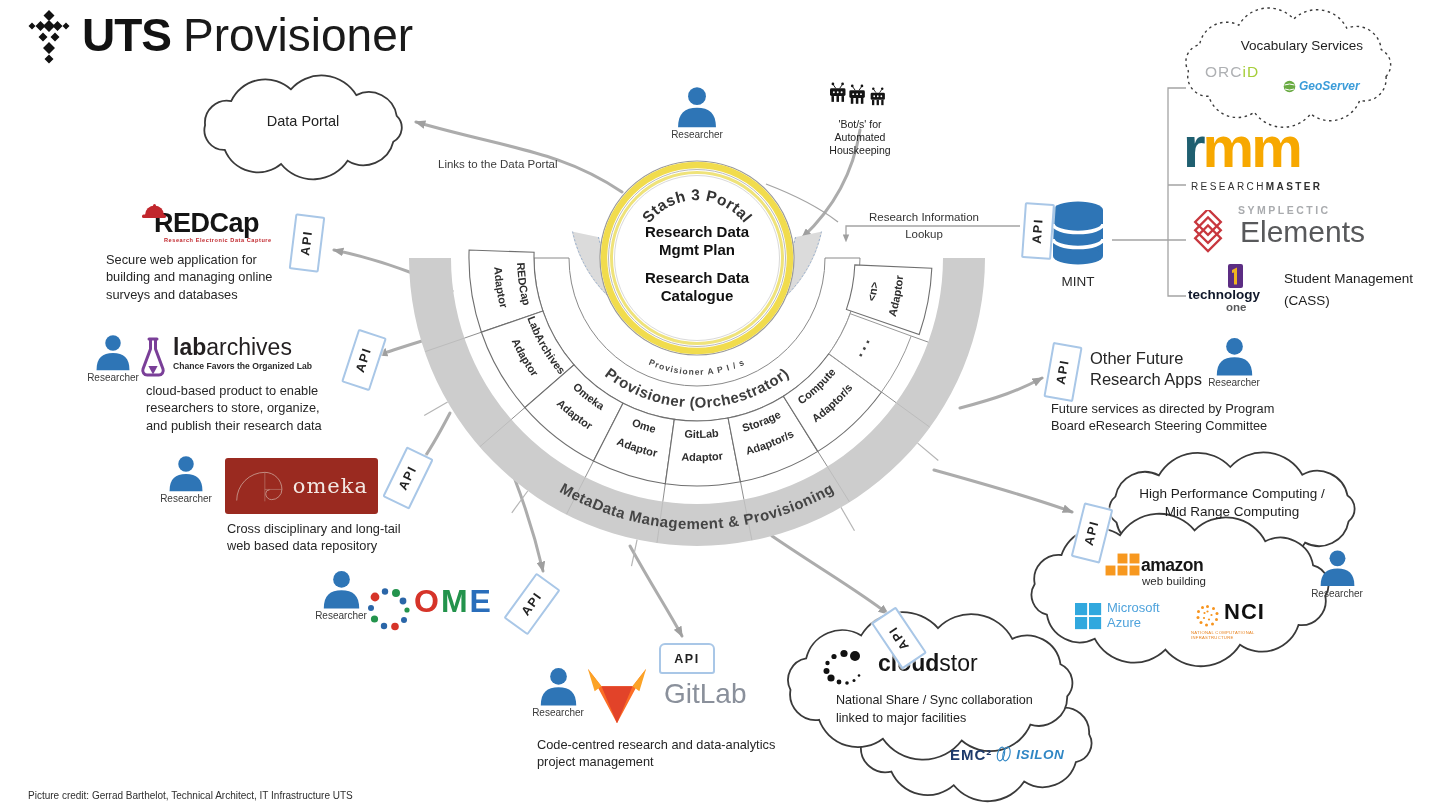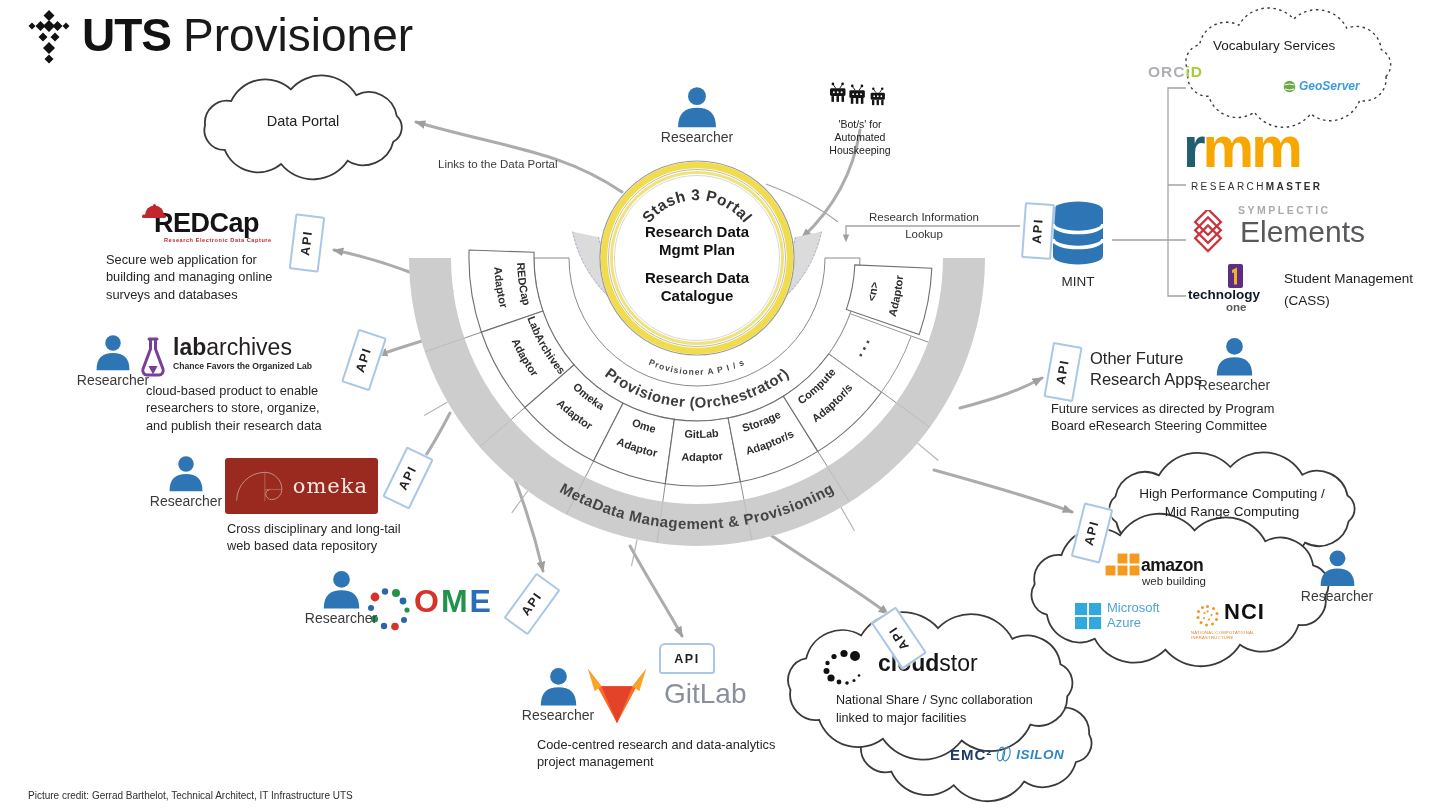--- a/index.html
+++ b/index.html
@@ -2,21 +2,21 @@
 <html><head>
 <meta charset="utf-8">
 <style>
   html,body{margin:0;padding:0;background:#fff;font-family:"Liberation Sans",sans-serif;}
   #stage{position:relative;width:1441px;height:811px;overflow:hidden;background:#fff;}
   #diagram{position:absolute;left:0;top:0;z-index:1;}
   .abs{position:absolute;z-index:3;}
   .desc{font-size:12.8px;color:#262626;line-height:1.36;}
   .researcher{position:absolute;z-index:3;width:72px;display:flex;flex-direction:column;align-items:center;}
   .researcher svg{fill:#2E75B6;}
-  .r-label{font-size:14px;color:#3a3a3a;margin-top:1px;}
+  .r-label{font-size:10px;color:#3a3a3a;margin-top:1px;}
   .api-tag{position:absolute;width:26px;height:52px;background:#fff;border:2px solid #A9C7E7;border-radius:2px;display:flex;align-items:center;justify-content:center;z-index:4;box-shadow:0 0 0 1px rgba(255,255,255,.6);}
   .api-tag span{transform:rotate(-90deg);font-weight:bold;font-size:12.5px;letter-spacing:1.5px;color:#222;}
   .api-tag.h{width:52px;height:27px;border-radius:6px 6px 3px 3px;}
   .api-tag.h span{transform:none;}
   
   .t-stash{font:bold 15.5px "Liberation Sans",sans-serif;fill:#333;letter-spacing:.5px;}
   .t-apiband{font:bold 8.5px "Liberation Sans",sans-serif;fill:#4a4a4a;letter-spacing:1px;}
   .t-orch{font:bold 15px "Liberation Sans",sans-serif;fill:#3d3d3d;letter-spacing:.5px;}
   .t-meta{font:bold 15px "Liberation Sans",sans-serif;fill:#454545;letter-spacing:.5px;}
   .t-seg{font:600 11px "Liberation Sans",sans-serif;fill:#2e2e2e;}
@@ -308,22 +308,22 @@
     <ellipse cx="27" cy="56" rx="25" ry="8.5" fill="#2E75B6"></ellipse>
     <path d="M2 24 A25 8.5 0 0 0 52 24" fill="none" stroke="#fff" stroke-width="3.5"></path>
     <path d="M2 39 A25 8.5 0 0 0 52 39" fill="none" stroke="#fff" stroke-width="3.5"></path>
   </svg>
   <div class="abs" style="left:1048px;top:274px;width:60px;text-align:center;font-size:13.5px;color:#2b2b2b">MINT</div>
   <div class="abs" style="left:852px;top:209px;width:144px;text-align:center;font-size:11.5px;line-height:1.45;color:#333">
     <div>Research Information</div>
     <div>Lookup</div>
   </div>
 
-  <div class="abs" style="left:1213px;top:38px;width:150px;text-align:left;font-size:13.5px;color:#1e1e1e">Vocabulary Services</div>
-  <div class="abs" style="left:1148px;top:63px;font-size:15.5px;font-weight:700;letter-spacing:1px">
+  <div class="abs" style="left:1213px;top:38px;width:150px;text-align:right;font-size:13.5px;color:#1e1e1e">Vocabulary Services</div>
+  <div class="abs" style="left:1205px;top:63px;font-size:15.5px;font-weight:400;letter-spacing:1px">
     <span style="color:#AEB0B3">ORC</span><span style="color:#A6CE39">iD</span>
   </div>
   <div class="abs" style="left:1283px;top:79px;display:flex;align-items:center">
     <svg width="13" height="13" viewBox="0 0 13 13" style="margin-right:3px">
         <circle cx="6.5" cy="6.5" r="5.8" fill="#6AAB43"></circle>
         <path d="M1.5 5 Q6.5 3 11.5 5 M2 9 Q6.5 11 11 9" stroke="#fff" stroke-width="1" fill="none"></path>
       </svg>
     <span style="font-size:12px;font-weight:bold;font-style:italic;color:#3B9CD9">GeoServer</span>
   </div>
 

